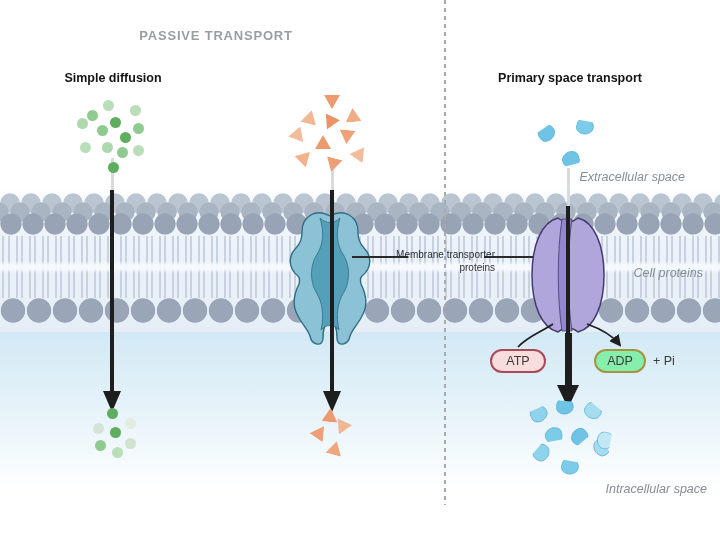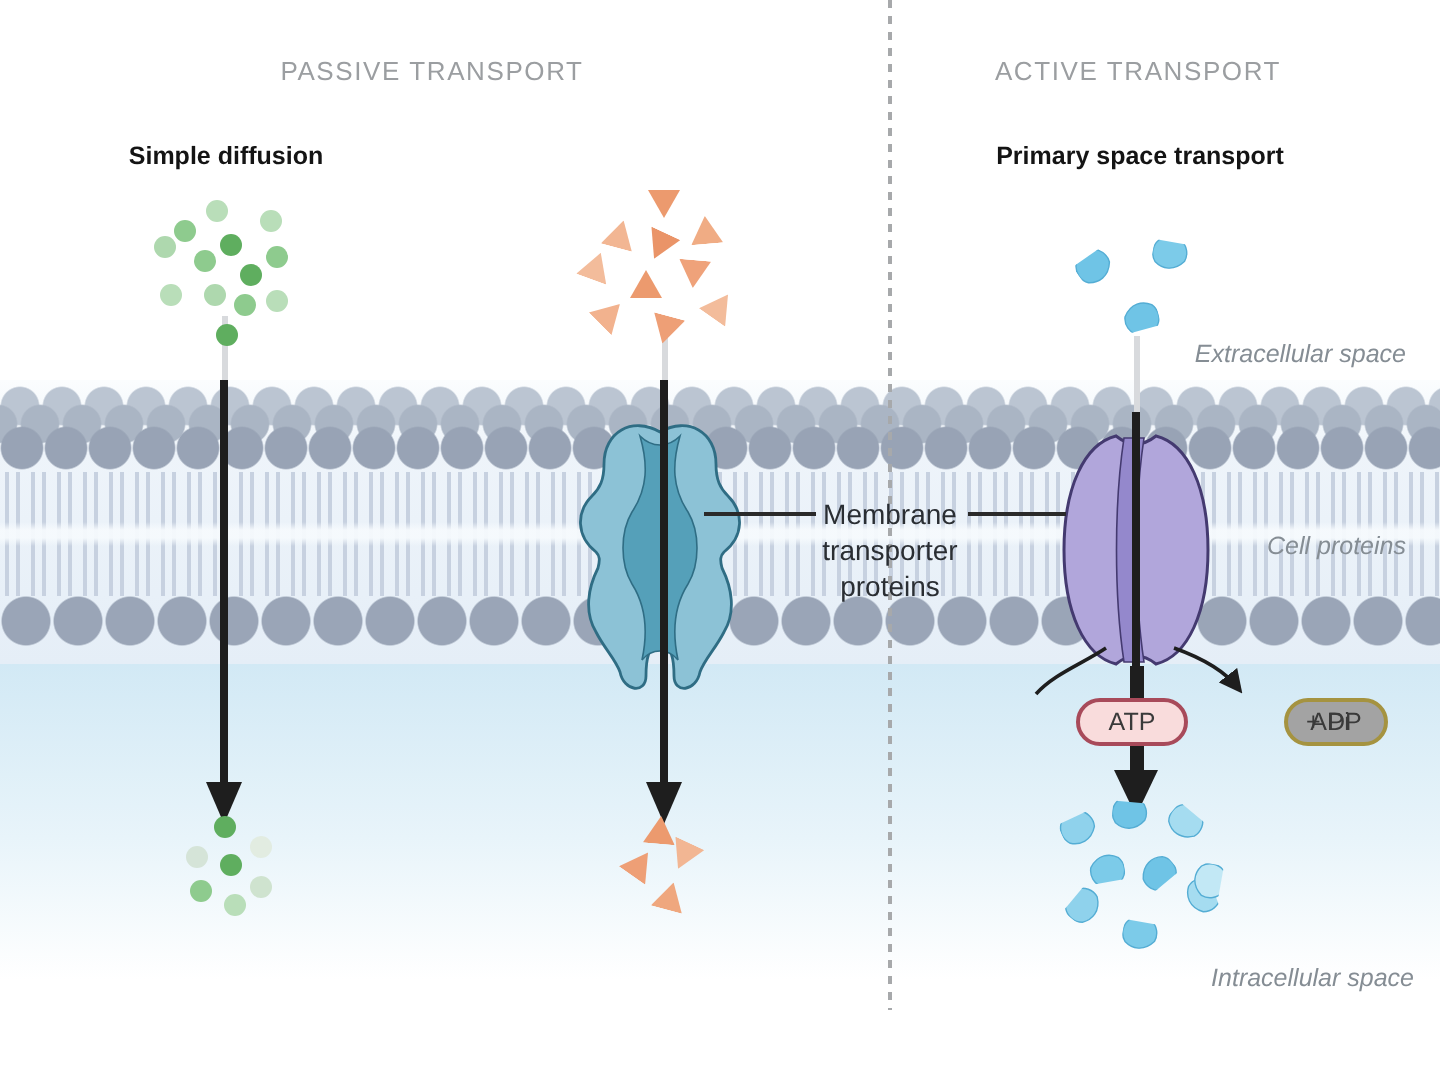--- a/index.html
+++ b/index.html
@@ -20,39 +20,39 @@
   .heads.bottom{top:297px;height:27px;background-image:radial-gradient(circle 12.5px at 13px 13.5px,#9aa5b7 11.8px,rgba(0,0,0,0) 12.6px);background-size:26px 27px;}
   .tails{position:absolute;left:0;top:236px;width:720px;height:62px;
     background-image:
       linear-gradient(180deg,rgba(238,244,250,0) 0 25px,rgba(246,250,253,0.95) 29px 33px,rgba(238,244,250,0) 37px),
       repeating-linear-gradient(90deg,rgba(0,0,0,0) 0 2.5px,#c7d1e0 2.5px 4.5px,rgba(0,0,0,0) 4.5px 8px,#c7d1e0 8px 10px,rgba(0,0,0,0) 10px 13px);}
   
   .divider{position:absolute;left:444px;top:0;width:2px;height:505px;
     background-image:repeating-linear-gradient(180deg,#a7a9ab 0 4px,rgba(0,0,0,0) 4px 8px);}
   
   .section-title{position:absolute;top:28px;transform:translateX(-50%);
-    font-size:13px;font-weight:normal;letter-spacing:.8px;color:#9b9ea1;white-space:nowrap;text-align:center;}
+    font-size:13px;font-weight:bold;letter-spacing:.8px;color:#9b9ea1;white-space:nowrap;text-align:center;}
   .col-label{position:absolute;top:71px;transform:translateX(-50%);
     font-size:12.5px;font-weight:bold;color:#141414;white-space:nowrap;}
   .region-label{position:absolute;font-style:italic;font-size:12.5px;color:#858d94;white-space:nowrap;}
-  .transporter-label{position:absolute;left:395px;top:248px;width:100px;text-align:center;
-    font-size:14px;line-height:1.3;color:#2a2e33;}
+  .transporter-label{position:absolute;left:395px;top:248px;width:100px;text-align:right;
+    font-size:10px;line-height:1.3;color:#2a2e33;}
   .leader{position:absolute;top:256px;height:1.5px;background:#2a2a2a;}
   
   .arrow-gray{position:absolute;width:3px;background:#d8dadd;}
   .arrow-shaft{position:absolute;width:4.5px;background:#1e1e1e;}
   .arrow-shaft.thick{width:7px;}
   .arrow-head{position:absolute;width:0;height:0;
     border-left:9.5px solid rgba(0,0,0,0);border-right:9.5px solid rgba(0,0,0,0);border-top:21px solid #1e1e1e;}
   .arrow-head.big{border-left-width:11px;border-right-width:11px;border-top-width:23px;}
   
   .badge{position:absolute;height:24px;border-radius:13px;display:flex;align-items:center;justify-content:center;
-    font-size:12.5px;color:#3a3a3a;box-sizing:border-box;margin-left:48px;}
+    font-size:12.5px;color:#3a3a3a;box-sizing:border-box;}
   .badge.atp{left:490px;top:349px;width:56px;background:#f9dcdc;border:2px solid #a84a5a;}
-  .badge.adp{left:594px;top:349px;width:52px;background:#a3a3a3;border:2px solid #a59340;}
+  .badge.adp{left:594px;top:349px;width:52px;background:#86efac;border:2px solid #a59340;}
   .pi-text{position:absolute;left:653px;top:354px;font-size:12.5px;color:#3a3a3a;}
   
   .dot{width:11px;height:11px;border-radius:50%;}
   .tri{width:16px;height:14px;clip-path:polygon(50% 0,100% 100%,0 100%);}
   .abs{position:absolute;}
 </style>
 </head>
 <body>
 
 <div id="canvas">
@@ -185,22 +185,21 @@
       <svg viewBox="0 0 18 15" width="18" height="15" style="position: absolute; left: 594px; top: 433px; transform: rotate(100deg);">
         <path d="M2,11 A8.5,8.5 0 1 1 16.5,8.5 C12,14.5 6,14 2,11 Z" fill="#c2e8f5" stroke="#54add4" stroke-width="0.7"></path>
       </svg>
     </div>
 
   <div class="leader" style="left:352px;width:56px;"></div>
   <div class="leader" style="left:484px;width:49px;"></div>
   <div class="transporter-label">Membrane transporter proteins</div>
 
   <div class="section-title" style="left:216px;">PASSIVE TRANSPORT</div>
-  <div class="section-title" style="left:569px;">ACTIVE TRANSPORT</div>
 
   <div class="col-label" style="left:113px;">Simple diffusion</div>
   <div class="col-label" style="left:570px;">Primary space transport</div>
 
-  <div class="region-label" style="right:17px;top:170px;margin-left:23px;">Extracellular space</div>
+  <div class="region-label" style="right:35px;top:170px;margin-left:23px;">Extracellular space</div>
   <div class="region-label" style="right:17px;top:266px;">Cell proteins</div>
   <div class="region-label" style="right:13px;top:482px;">Intracellular space</div>
 
 </div>
 
 </body></html>

